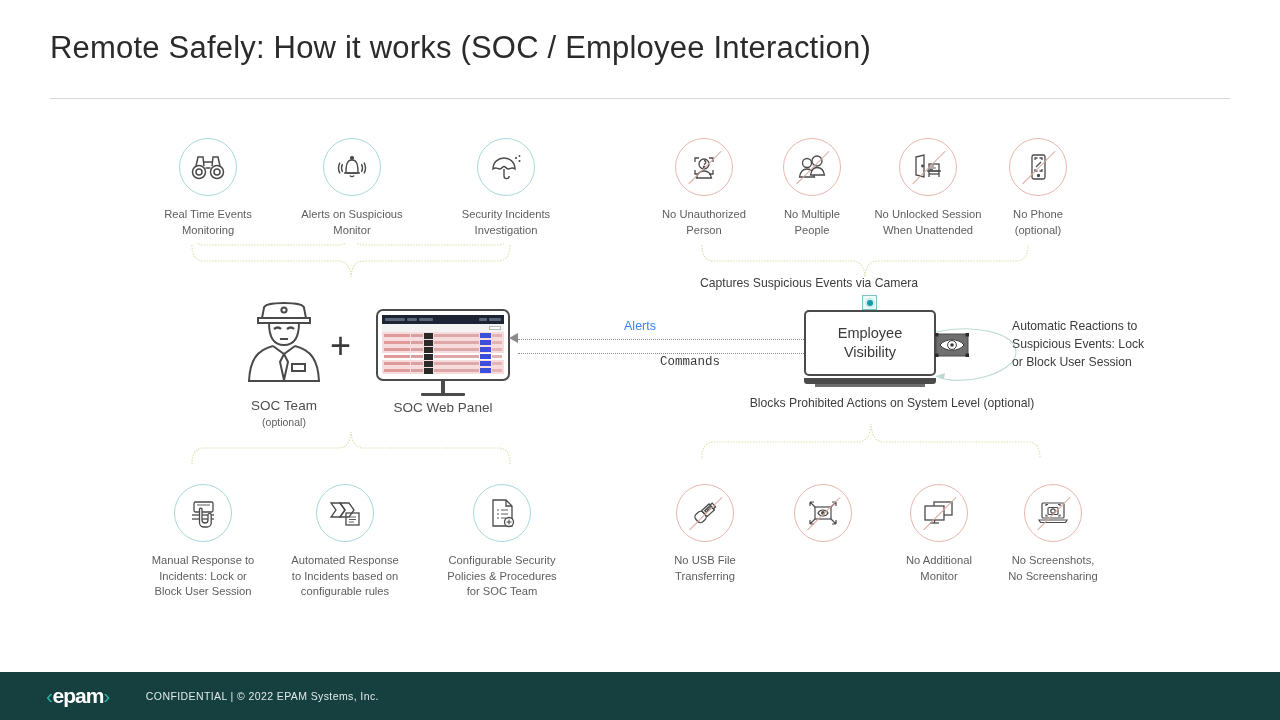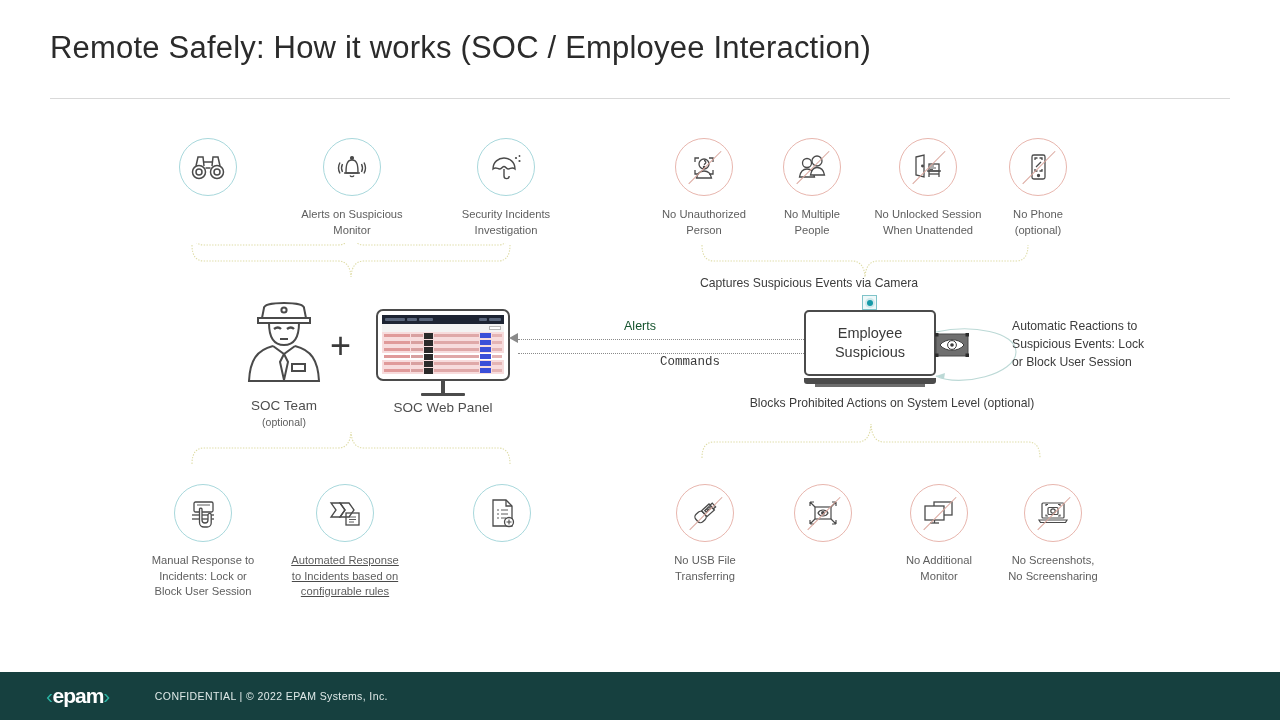--- a/index.html
+++ b/index.html
@@ -110,21 +110,21 @@
     left:509px; top:333px;
     border-top:5px solid transparent; border-bottom:5px solid transparent;
     border-right:9px solid #8a8a8a;
   }
   #arrowhead-right {
     left:804px; top:347px;
     border-top:5px solid transparent; border-bottom:5px solid transparent;
     border-left:9px solid #8a8a8a;
   }
   #label-alerts { position:absolute; left:560px; top:319px; width:160px; text-align:center;
-     font-size:12.5px; color:#14532d; }
+     font-size:12.5px; color:#3b82f6; }
   #label-commands { position:absolute; left:560px; top:355px; width:160px; text-align:right;
      font-size:12.5px; color:#3a3a3a;font-family:Liberation Mono, monospace; }
 
   
   #laptop { position:absolute; left:804px; top:310px; width:132px; }
   #laptop-lid {
     width:132px; height:66px;
     border:2.2px solid #4b4b4b;
     border-radius:5px;
     background:#fff;
@@ -157,21 +157,21 @@
   
   #footer {
     position:absolute; left:0; bottom:0; width:1280px; height:48px;
     background:#16403f;
     display:flex; align-items:center;
   }
   #epam-logo { margin-left:46px; display:flex; align-items:center; color:#ffffff;
      font-size:21px; letter-spacing:-0.5px; }
   #epam-logo .chev { color:#2bb3a3; font-size:21px; }
   #epam-logo .word { font-weight:700; font-family:"Liberation Sans", sans-serif; letter-spacing:-1px;text-align:center; }
-  #footer-text { margin-left:29px; font-size:10.5px; color:#dfe9e8; letter-spacing:0.4px;padding-left:16px; }
+  #footer-text { margin-left:20px; font-size:10.5px; color:#dfe9e8; letter-spacing:0.4px;padding-left:16px; }
 </style>
 </head>
 <body>
 
 <div id="slide-title">Remote Safely: How it works (SOC / Employee Interaction)</div>
 <div id="title-rule"></div>
 
 <svg class="brace" style="left:190px; top:243px;" width="322" height="40" viewBox="0 0 322 40">
   <path d="M2,38 Q2,22 14,22 L148,22 Q160,22 161,38 Q162,22 174,22 L308,22 Q320,22 320,38" fill="none" stroke="#dedca6" stroke-width="1.1" stroke-dasharray="1.4 1.4" transform="translate(0,-16) scale(1,-1) translate(0,-40)"></path>
   <path d="M2,2 Q2,18 14,18 L148,18 Q160,18 161,34 Q162,18 174,18 L308,18 Q320,18 320,2" fill="none" stroke="#dedca6" stroke-width="1.1" stroke-dasharray="1.4 1.4"></path>
@@ -195,20 +195,22 @@
       <circle cx="8" cy="20" r="6.5"></circle>
         <circle cx="8" cy="20" r="3"></circle>
       <circle cx="26" cy="20" r="6.5"></circle>
         <circle cx="26" cy="20" r="3"></circle>
       <path d="M5 14 L7 5 L12 5 L13 14"></path>
         <path d="M21 14 L22 5 L27 5 L29 14"></path>
       <path d="M13 10 H21"></path>
         <path d="M14.5 16 H19.5"></path>
     </svg>
   </div>
+  <div class="icon-label">Real Time Events
+Monitoring</div>
 </div>
 
 <div class="icon-tile" style="left:290px; top:138px;">
   <div class="icon-circle teal">
     <svg width="32" height="30" viewBox="0 0 32 30" fill="none" stroke="#4a4a4a" stroke-width="1.4">
       <path d="M10 21 C10 14 10.5 8 16 8 C21.5 8 22 14 22 21 Z"></path>
       <path d="M8 21 H24"></path>
       <path d="M14 23.5 a2.3 2.3 0 0 0 4 0"></path>
       <circle cx="16" cy="6" r="1.4" fill="#4a4a4a"></circle>
       <path d="M6.5 12 q-2 4 0 8"></path>
@@ -407,21 +409,21 @@
 <div class="arrowhead" id="arrowhead-right"></div>
 <div id="label-commands">Commands</div>
 
 <div id="cap-camera">Captures Suspicious  Events via Camera</div>
 <div id="webcam-dot">
     <b></b>
   </div>
 <div id="laptop">
   <div id="laptop-lid">
     <div id="laptop-screen-text">Employee
-Suspicious</div>
+Visibility</div>
   </div>
   <div id="laptop-base"></div>
   <div id="laptop-foot"></div>
 </div>
 
 <svg class="brace" style="left:930px; top:318px;" width="96" height="68" viewBox="0 0 96 68">
   <path d="M6 58 C30 70 86 56 86 34 C86 14 42 6 6 14" fill="none" stroke="#bcd9d6" stroke-width="1.1"></path>
   <path d="M6 58 l9 -3 l-1 6 z" fill="#bcd9d6"></path>
 </svg>
 
@@ -451,21 +453,21 @@
       <path d="M5 17 H27"></path>
       <path d="M5 21 H27"></path>
       <path d="M15 11 V22 a3 3 0 0 0 6 0 V17 a1.6 1.6 0 0 1 3.2 0 V25 a4 4 0 0 1 -4 4 H17 a4.5 4.5 0 0 1 -4.5 -4.5 V11 a1.3 1.3 0 0 1 2.5 0 Z" fill="#fff"></path>
     </svg>
   </div>
   <div class="icon-label">Manual Response to
 Incidents: Lock or
 Block User Session</div>
 </div>
 
-<div class="icon-tile" style="left:283px; top:484px;text-decoration:underline;">
+<div class="icon-tile" style="left:283px; top:484px;">
   <div class="icon-circle teal">
     <svg width="34" height="30" viewBox="0 0 34 30" fill="none" stroke="#4a4a4a" stroke-width="1.3">
       <path d="M3 5 L12 5 L17 12 L12 19 L3 19 L8 12 Z"></path>
       <path d="M12 5 L21 5 L26 12 L21 19 L12 19 L17 12 Z"></path>
       <rect x="18" y="15" width="13" height="12"></rect>
       <path d="M21 19 H28 M21 21.5 H28 M21 24 H26" stroke-width="0.9"></path>
     </svg>
   </div>
   <div class="icon-label">Automated Response
 to Incidents based on
@@ -477,20 +479,23 @@
     <svg width="30" height="32" viewBox="0 0 30 32" fill="none" stroke="#4a4a4a" stroke-width="1.3">
       <path d="M6 3 H19 L25 9 V29 H6 Z"></path>
       <path d="M19 3 V9 H25"></path>
       <path d="M10 13 H12 M14 13 H21" stroke-width="0.9"></path>
       <path d="M10 17 H12 M14 17 H21" stroke-width="0.9"></path>
       <path d="M10 21 H12 M14 21 H19" stroke-width="0.9"></path>
       <circle cx="22" cy="25" r="4.5" fill="#fff"></circle>
       <path d="M22 22.5 V27.5 M19.5 25 H24.5" stroke-width="1.1"></path>
     </svg>
   </div>
+  <div class="icon-label">Configurable Security
+Policies &amp; Procedures
+for SOC Team</div>
 </div>
 
 <div class="icon-tile" style="left:643px; top:484px;">
   <div class="icon-circle red">
     <svg width="32" height="30" viewBox="0 0 32 30" fill="none" stroke="#4a4a4a" stroke-width="1.3">
       <g transform="rotate(-42 16 15)">
         <rect x="5" y="10" width="10" height="10" rx="3.5"></rect>
         <rect x="15" y="11" width="10" height="8"></rect>
         <rect x="25" y="12.5" width="3" height="5"></rect>
         <rect x="17.5" y="13" width="2.3" height="2.3"></rect>

